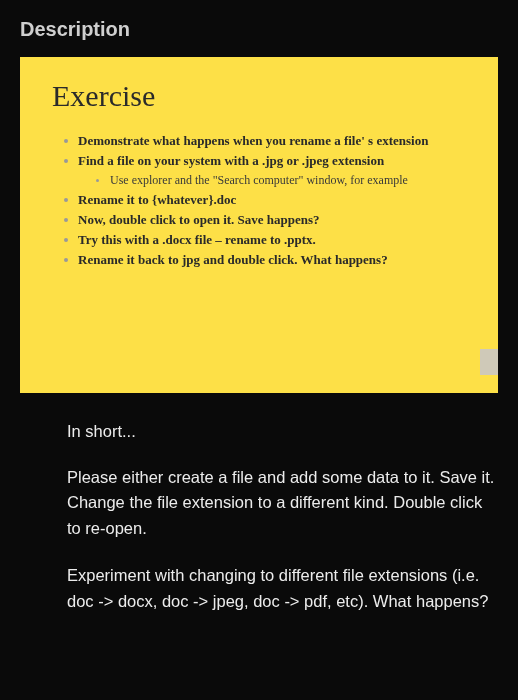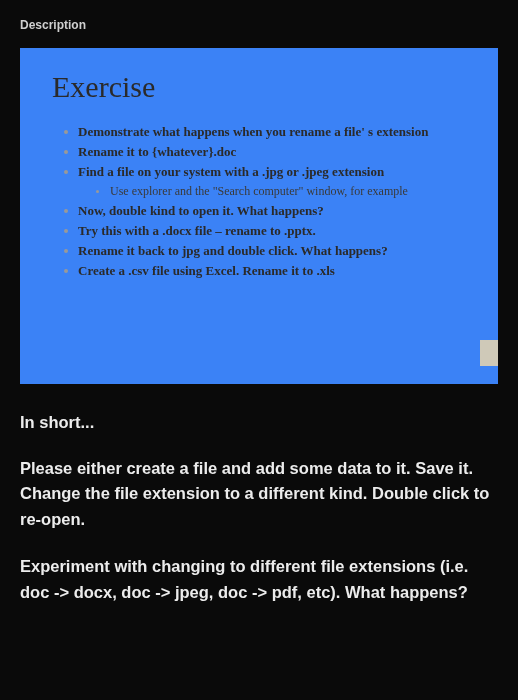--- a/index.html
+++ b/index.html
@@ -10,27 +10,27 @@
     body {
       background: #0a0a0a;
       width: 518px;
       height: 700px;
       font-family: -apple-system, BlinkMacSystemFont, "Segoe UI", Arial, sans-serif;
       color: #e8e8e8;
       padding: 18px 20px;
       overflow: hidden;
     }
     .description-header {
-      font-size: 12px;
+      font-size: 20px;
       font-weight: 600;
       color: #cfcfcf;
       margin-bottom: 16px;
     }
     .slide {
-      background: #3b82f6;
+      background: #fde047;
       width: 100%;
       height: 336px;
       position: relative;
       margin-bottom: 26px;
       padding: 22px 28px 22px 32px;
     }
     .slide-title {
       font-family: Georgia, "Times New Roman", serif;
       font-size: 30px;
       color: #2a2a2a;
@@ -79,48 +79,48 @@
       right: 0;
       bottom: 18px;
       width: 18px;
       height: 26px;
       background: #cfc9b8;
     }
     .body-text {
       font-size: 16.5px;
       line-height: 1.55;
       color: #ececec;
-      font-weight: 700;
+      font-weight: 400;
+      margin-left: 47px;
     }
     .in-short {
       margin-bottom: 20px;
     }
     .para {
       margin-bottom: 22px;
     }
   </style>
 </head>
 <body>
 
 <div class="description-header">Description</div>
 
 <div class="slide">
   <div class="slide-title">Exercise</div>
   <ul class="bullet-list">
     <li>Demonstrate what happens when you rename a file' s extension</li>
-    <li>Rename it to {whatever}.doc</li>
     <li>
       <span>Find a file on your system with a .jpg or .jpeg extension</span>
       <ul class="sub-bullet">
         <li>Use explorer and the "Search computer" window, for example</li>
       </ul>
     </li>
-    <li>Now, double kind to open it. What happens?</li>
+    <li>Rename it to {whatever}.doc</li>
+    <li>Now, double click to open it. Save happens?</li>
     <li>Try this with a .docx file – rename to .pptx.</li>
     <li>Rename it back to jpg and double click. What happens?</li>
-    <li>Create a .csv file using Excel. Rename it to .xls</li>
   </ul>
   <div class="slide-stripe"></div>
 </div>
 
 <div class="body-text in-short">In short...</div>
 <div class="body-text para">Please either create a file and add some data to it. Save it. Change the file extension to a different kind. Double click to re-open.</div>
 <div class="body-text para">Experiment with changing to different file extensions (i.e. doc -&gt; docx, doc -&gt; jpeg, doc -&gt; pdf, etc). What happens?</div>
 
 </body></html>

